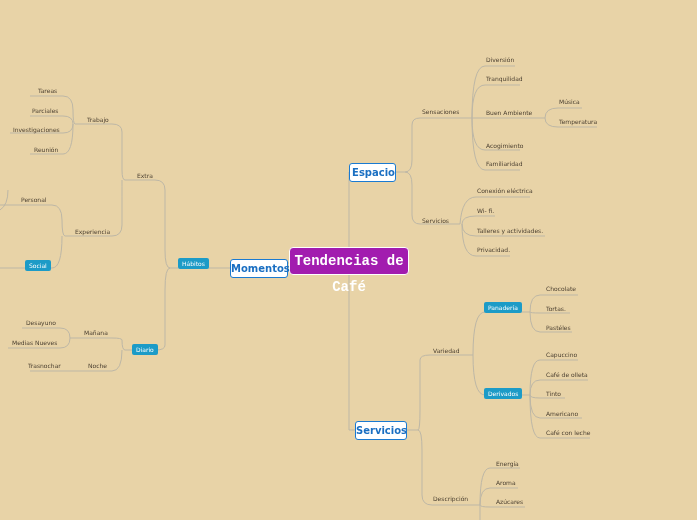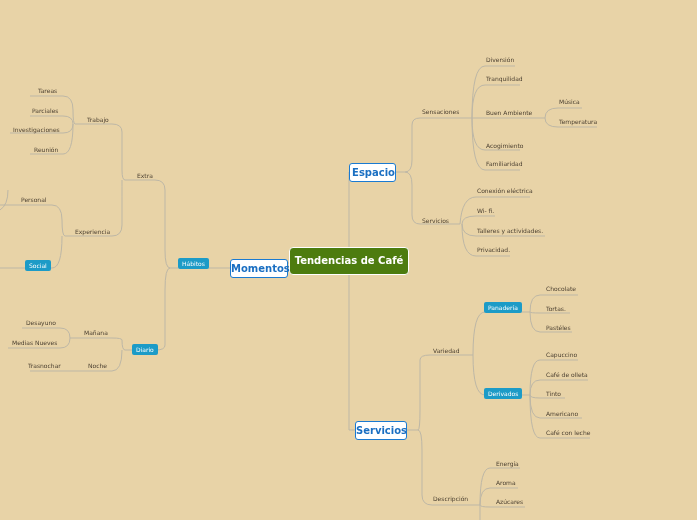--- a/index.html
+++ b/index.html
@@ -1,21 +1,21 @@
 <!DOCTYPE html>
 <html><head>
 <meta charset="utf-8">
 <style>
   html, body { margin:0; padding:0; }
   body { width:697px; height:520px; background:#e8d3a7; position:relative; overflow:hidden; font-family:"DejaVu Sans", sans-serif; }
   svg.links { position:absolute; left:0; top:0; width:697px; height:520px; }
   .lbl { position:absolute; font-size:6px; color:#4a3f30; white-space:nowrap; line-height:8px; }
   .tag { position:absolute; background:#1c9bc7; color:#fff; font-size:6px; border-radius:2px; padding:2px 4px; line-height:7px; white-space:nowrap; }
   .sub { position:absolute; background:#fff; border:1px solid #1a7ad1; color:#1a6fc2; font-weight:bold; font-size:10px; border-radius:3px; text-align:right; line-height:17px; height:17px; }
-  .root { position:absolute; left:289px; top:247px; width:118px; height:26px; background:#4d7c0f; border:1px solid #fff; border-radius:4px; color:#fff; font-weight:bold; font-size:10px; text-align:center; line-height:26px; }
+  .root { position:absolute; left:289px; top:247px; width:118px; height:26px; background:#a21caf; border:1px solid #fff; border-radius:4px; color:#fff; font-weight:bold; font-size:14px; text-align:center; line-height:26px;font-family:Liberation Mono, monospace; }
 </style>
 </head>
 <body>
 
 <svg class="links" fill="none" stroke="#bdb7a6" stroke-width="1">
 
   <path d="M289 263 H288 M289 266 H288"></path>
   <path d="M349 247 V172 M349 273 V430"></path>
   <path d="M349 172 H350 M349 430 H356"></path>
 

